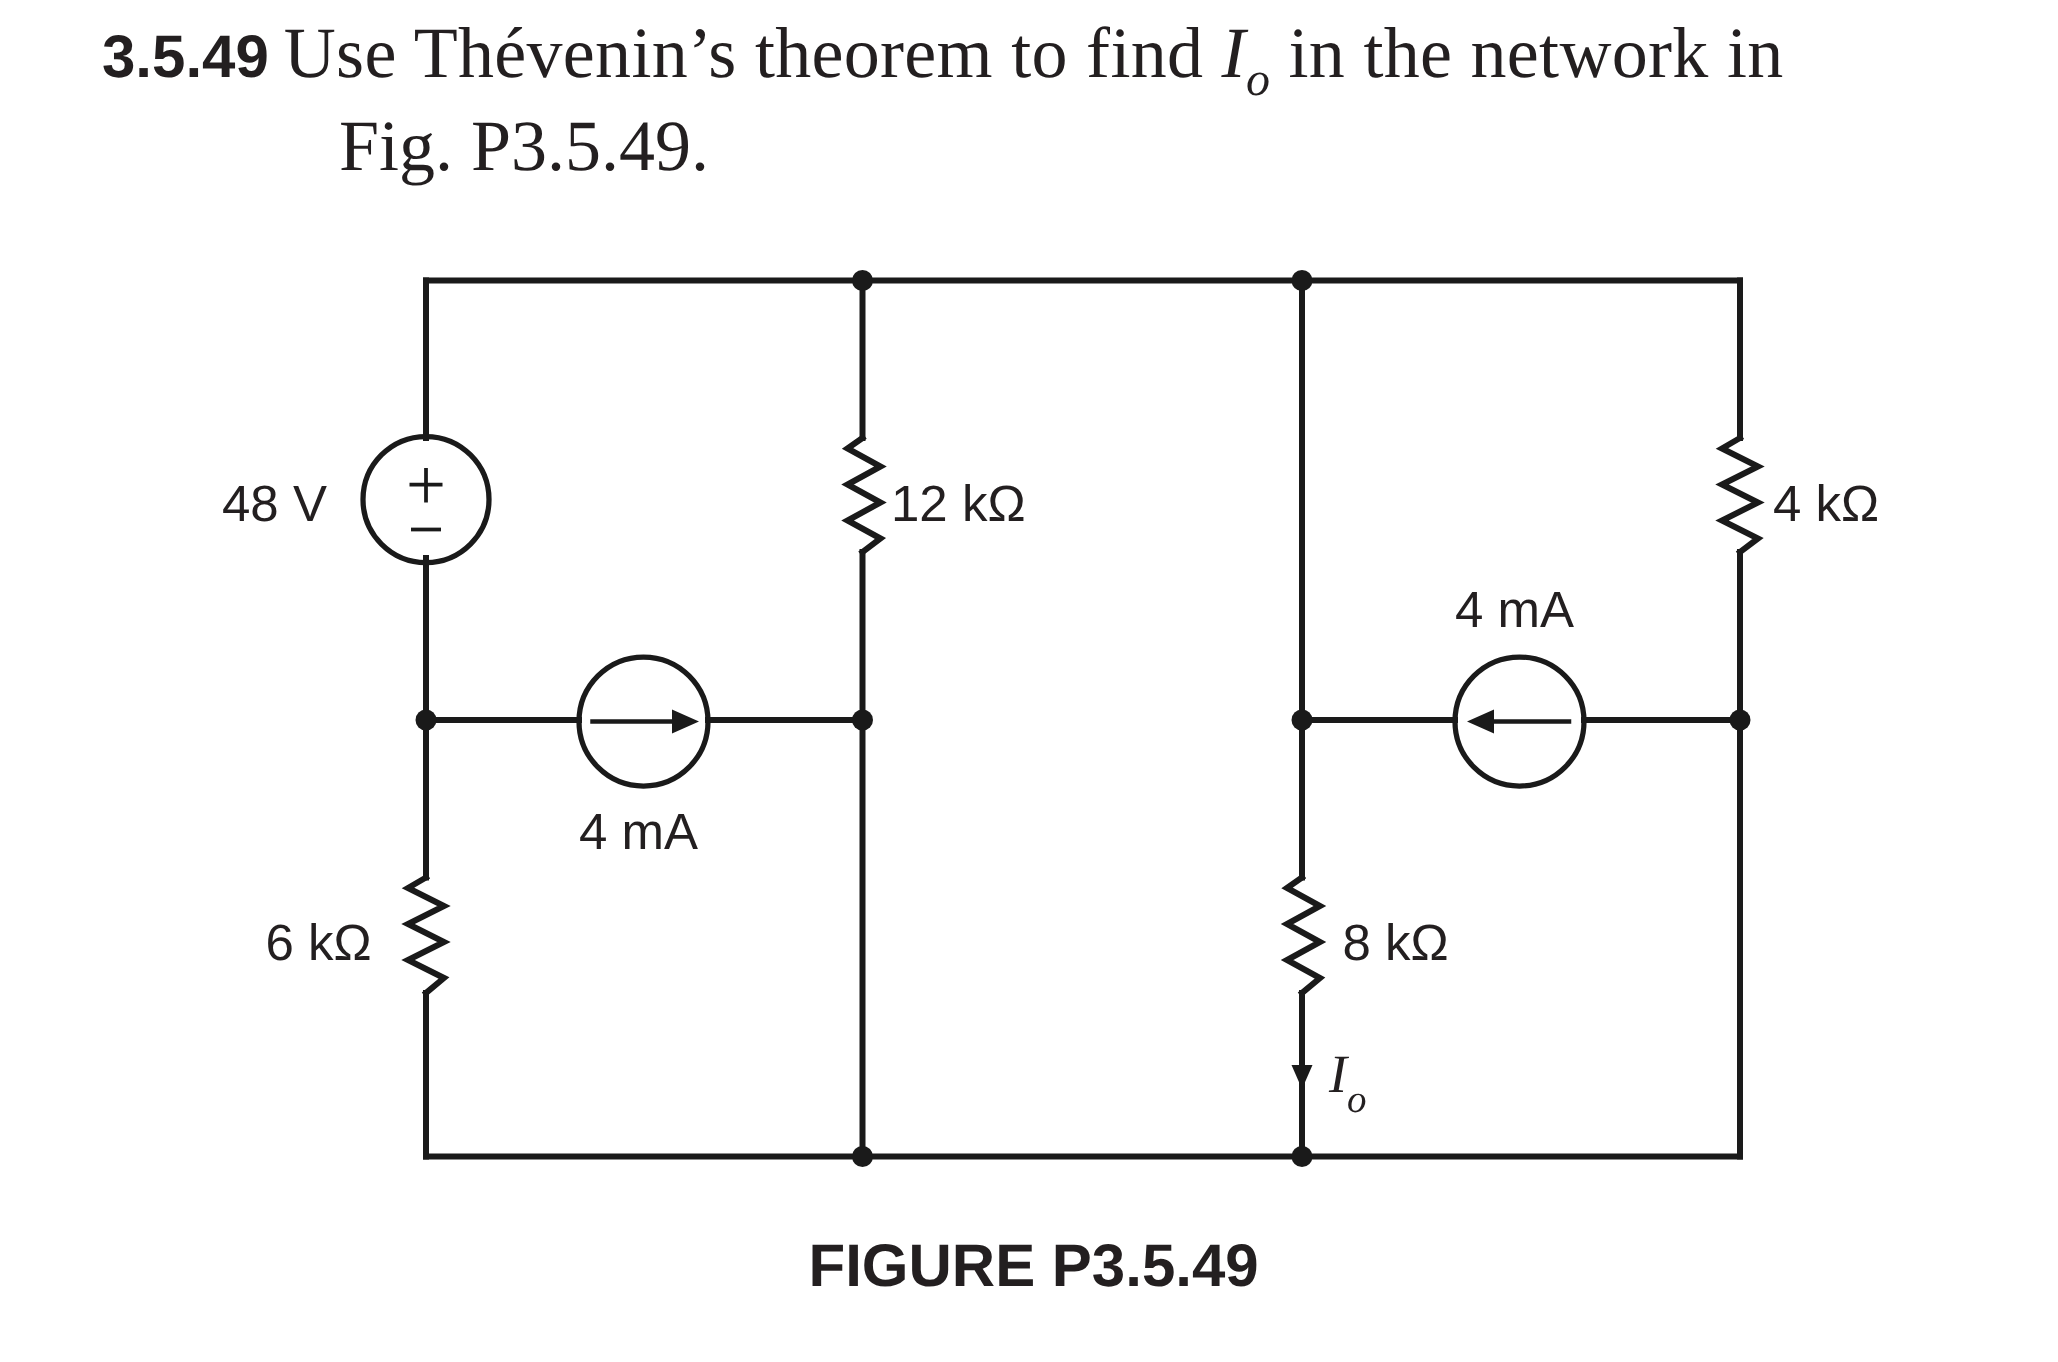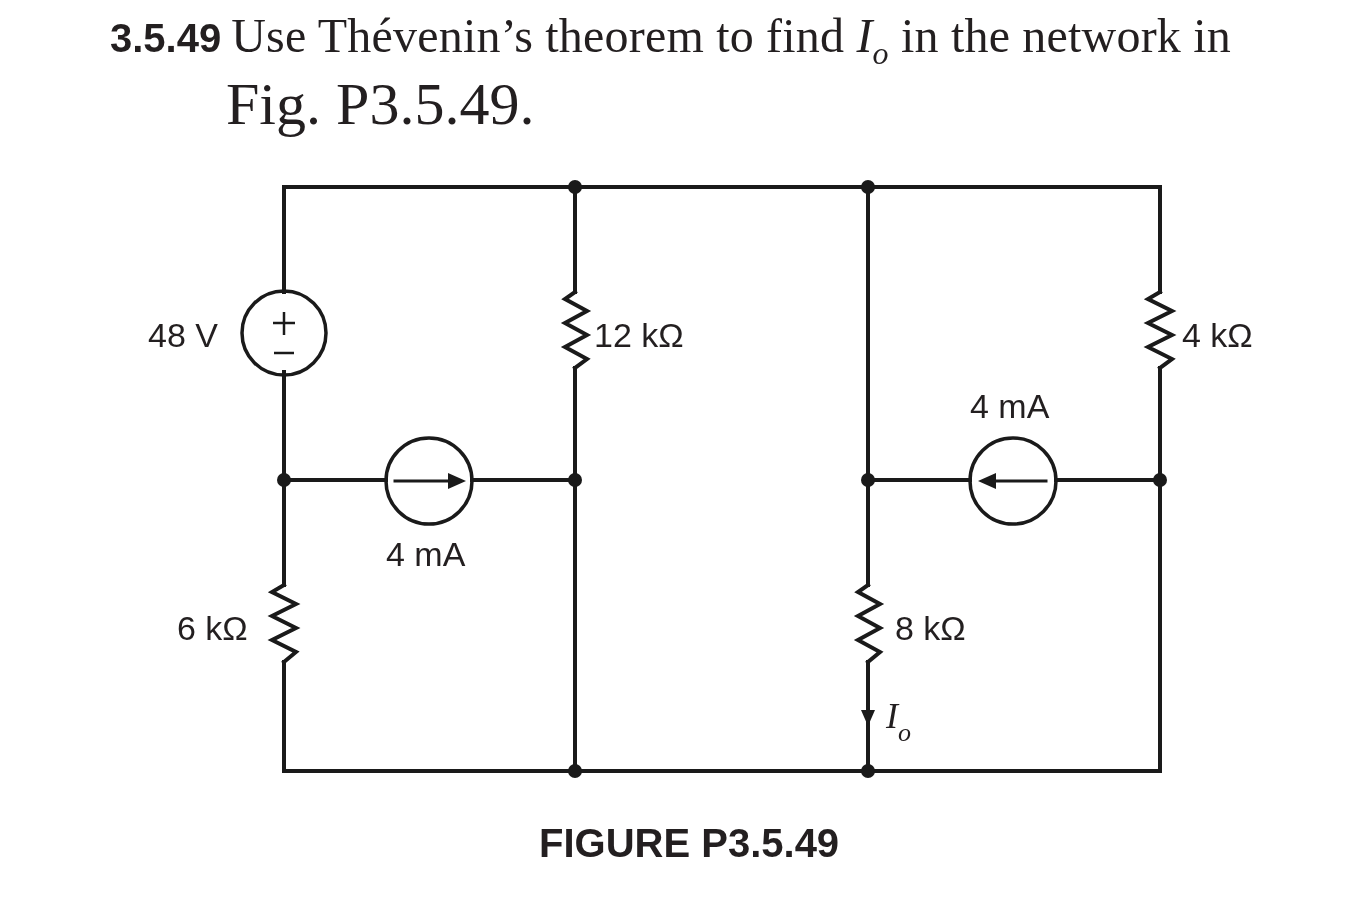--- a/index.html
+++ b/index.html
@@ -1,19 +1,19 @@
 <!DOCTYPE html>
 <html><head>
 <meta charset="utf-8">
 <style>
   html, body { margin: 0; padding: 0; background: #ffffff; }
   body { width: 1372px; height: 908px; position: relative; overflow: hidden; }
   .problem { position: absolute; left: 68px; top: 8px; color: #231f20; }
-  .line1 { position: absolute; left: 0; top: 0; white-space: nowrap; font-family: "Liberation Serif", serif; font-size: 48px; letter-spacing: 0.2px; margin-left: 42px; }
-  .line2 { position: absolute; left: 158px; top: 62px; white-space: nowrap; font-family: "Liberation Serif", serif; font-size: 60px; }
+  .line1 { position: absolute; left: 0; top: 0; white-space: nowrap; font-family: "Liberation Serif", serif; font-size: 48px; letter-spacing: 0.2px; }
+  .line2 { position: absolute; left: 158px; top: 62px; white-space: nowrap; font-family: "Liberation Serif", serif; font-size: 48px; }
   .num { font-family: "Liberation Sans", sans-serif; font-weight: bold; font-size: 40px; margin-right: 10px; letter-spacing: 0px; }
   .ital { font-style: italic; }
   .sub { font-style: italic; font-size: 32px; position: relative; top: 12px; }
   svg { position: absolute; left: 0; top: 0; }
   .lbl { font-family: "Liberation Sans", sans-serif; font-size: 34px; fill: #231f20; }
   .cap { font-family: "Liberation Sans", sans-serif; font-size: 40px; font-weight: bold; fill: #231f20; }
   .io { font-family: "Liberation Serif", serif; font-style: italic; font-size: 36px; fill: #231f20; }
   .io-sub { font-family: "Liberation Serif", serif; font-style: italic; font-size: 26px; fill: #231f20; }
 </style>
 </head>

